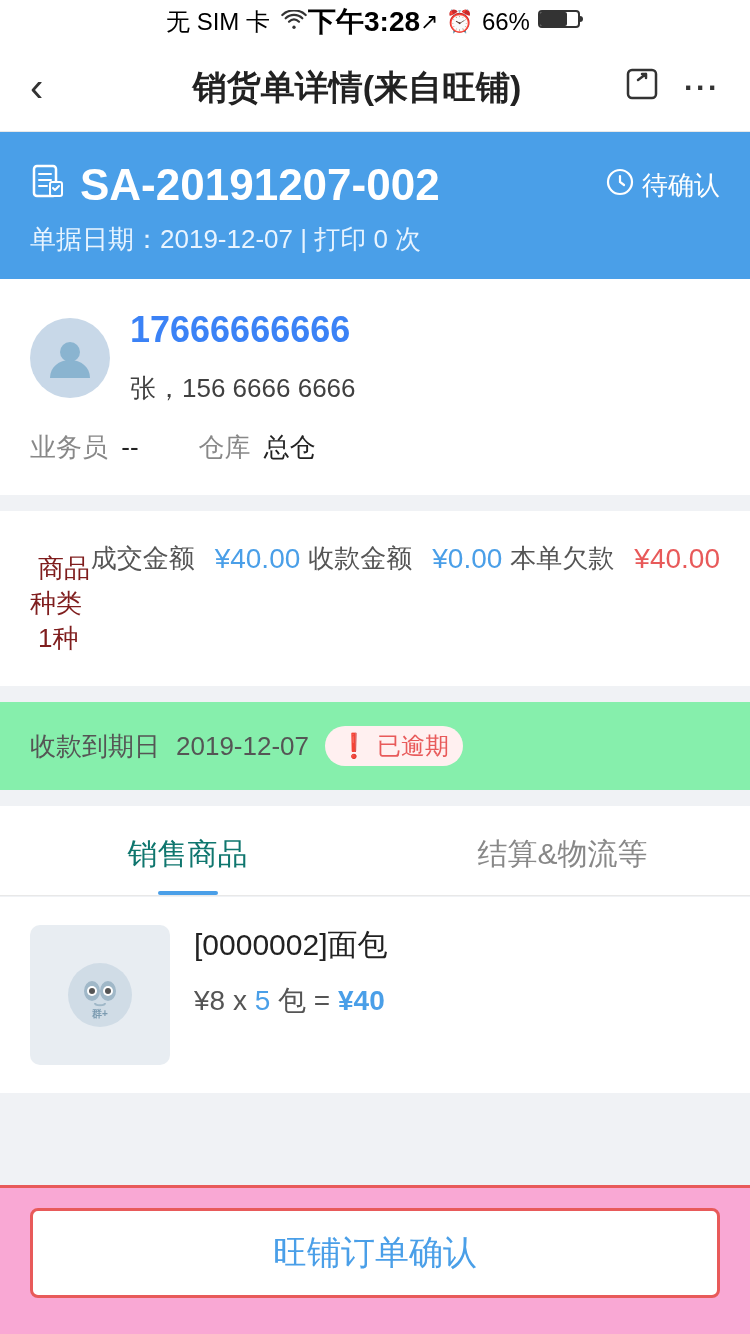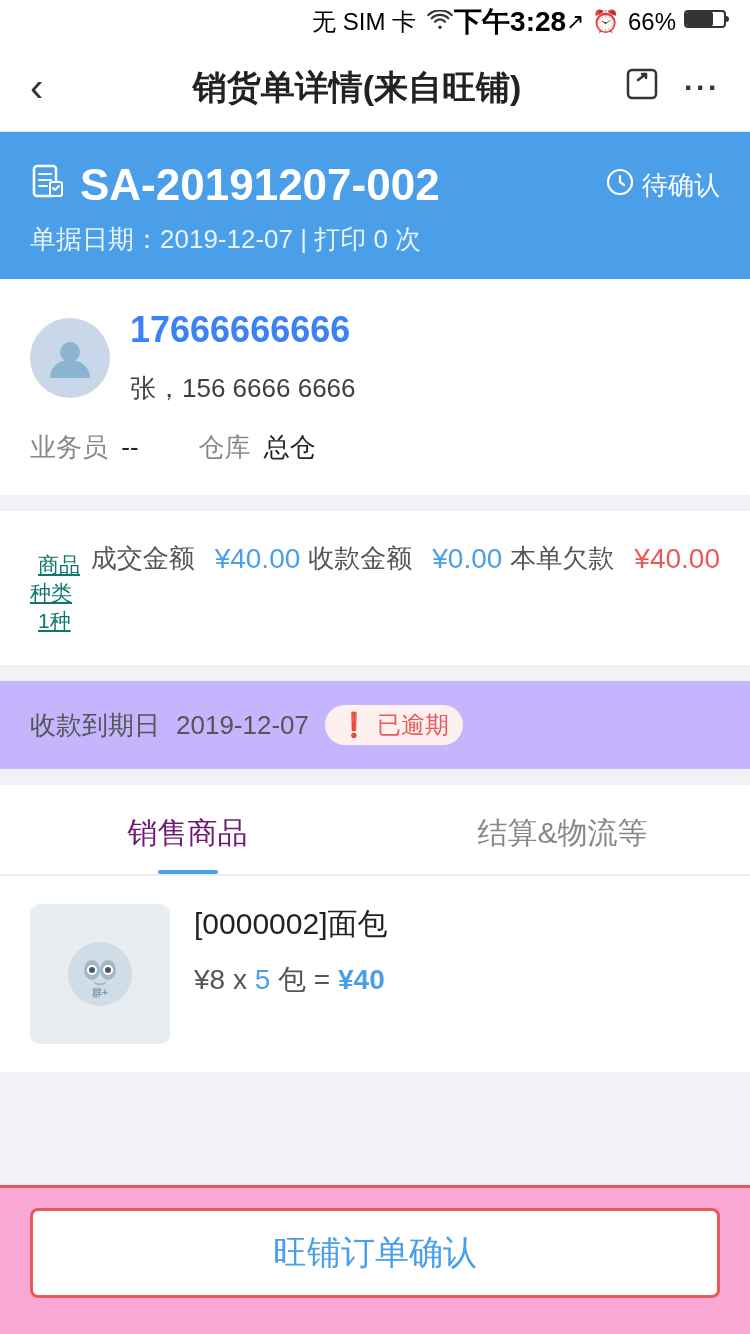--- a/index.html
+++ b/index.html
@@ -10,21 +10,21 @@
       width: 750px;
       min-height: 1334px;
       overflow-x: hidden;
       font-size: 28px;
     }
 
     
     .status-bar {
       background: #fff;
       display: flex;
-      justify-content: flex-end;
+      justify-content: center;
       align-items: center;
       height: 44px;
       padding: 0 20px;
       font-size: 24px;
       font-weight: 500;
     }
     .status-left { display: flex; align-items: center; gap: 10px; }
     .status-right { display: flex; align-items: center; gap: 8px; }
 
     
@@ -135,23 +135,22 @@
       align-items: flex-start;
     }
     .stats-left {
       flex: 1;
       display: flex;
       flex-direction: column;
       justify-content: flex-end;
       padding-top: 10px;
     }
     .product-types {
-      font-size: 21px;
-      color: #0f766e;
-      text-decoration: underline;
+      font-size: 26px;
+      color: #7f1d1d;
     }
     .product-types span { margin: 0 8px; }
     .stats-right {
       display: flex;
       align-items: flex-end;
       gap: 8px;
       min-width: 260px;
     }
     .stat-row {
       display: flex;
@@ -159,21 +158,21 @@
       align-items: center;
       gap: 20px;
       font-size: 26px;
     }
     .stat-label { color: #555; }
     .stat-val-blue { color: #4a9fe8; font-size: 28px; font-weight: 500; }
     .stat-val-red { color: #e85a5a; font-size: 28px; font-weight: 500; }
 
     
     .due-row {
-      background: #c4b5fd;
+      background: #86efac;
       margin-bottom: 16px;
       padding: 24px 30px;
       display: flex;
       align-items: center;
       font-size: 26px;
       color: #555;
       gap: 16px;
       text-align: center;
     }
     .overdue-badge {
@@ -196,21 +195,21 @@
     .tab {
       flex: 1;
       text-align: center;
       padding: 28px 0 20px;
       font-size: 30px;
       cursor: pointer;
       color: #888;
       position: relative;
     }
     .tab.active {
-      color: #701a75;
+      color: #0f766e;
     }
     .tab.active::after {
       content: '';
       position: absolute;
       bottom: 0;
       left: 50%;
       transform: translateX(-50%);
       width: 60px;
       height: 4px;
       background: #4a9fe8;

